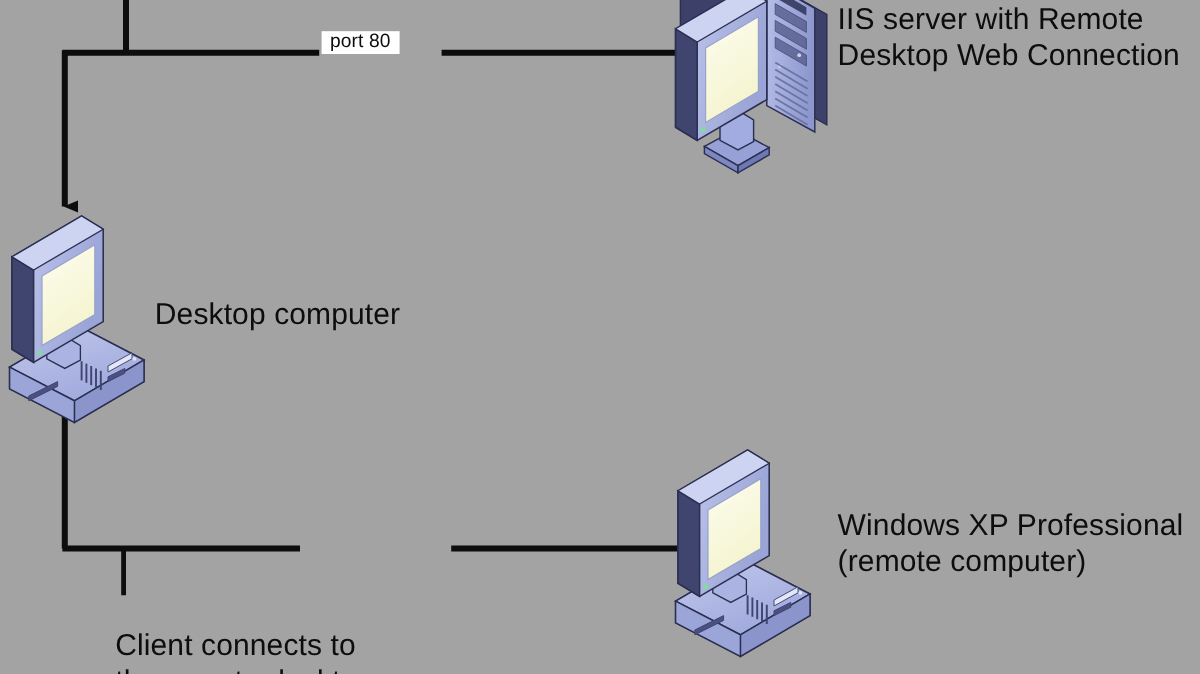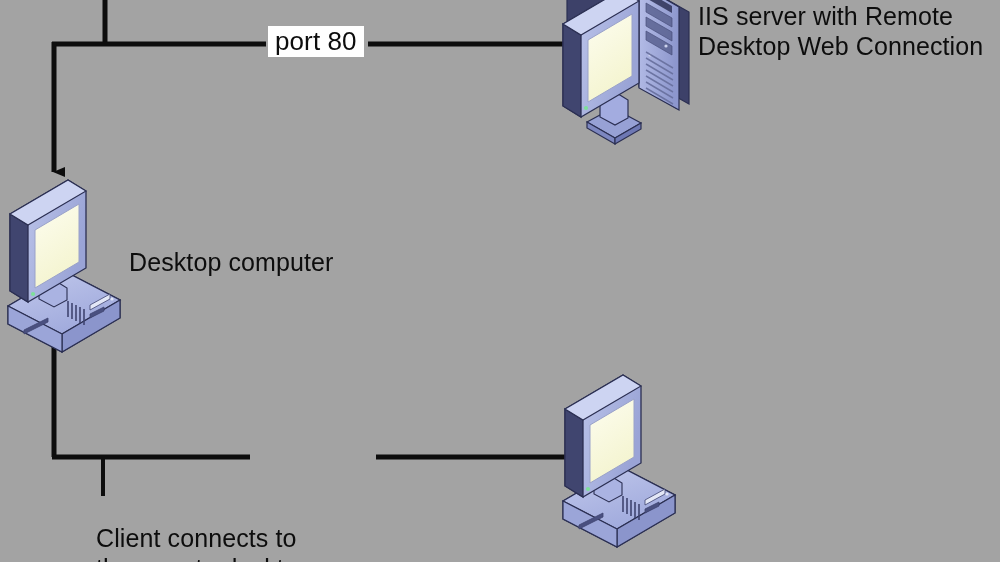--- a/index.html
+++ b/index.html
@@ -30,21 +30,21 @@
     font-family: "Liberation Sans", sans-serif;
     font-weight: 400;
     white-space: pre;
     line-height: 1.18;
     letter-spacing: 0.1px;
   }
   .lbl-node {
     font-size: 25px;
   }
   .lbl-port {
-    font-size: 26px;
+    font-size: 16px;
     background: #ffffff;
     padding: 0 7px;
   }
   #label-iis-server { left: 698px; top: 2px; }
   #label-client-computer { left: 129px; top: 248px; }
   #label-remote-computer { left: 698px; top: 424px; }
   #label-client-connects { left: 96px; top: 500px; margin-top: 24px; }
   #label-port-80 { left: 268px; top: 26px; }
   #label-port-3389 { left: 254px; top: 440px; }
 </style>
@@ -202,20 +202,22 @@
       <polygon points="590,425 634,399 634,457 590,483" fill="url(#gScreen)" stroke="#9aa2c9" stroke-width="1"></polygon>
       <circle cx="588" cy="489" r="2.1" fill="#7de09a"></circle>
     </g>
   </svg>
 
   <div class="lbl lbl-node" id="label-iis-server">IIS server with Remote
 Desktop Web Connection</div>
 
   <div class="lbl lbl-node" id="label-client-computer">Desktop computer</div>
 
+  <div class="lbl lbl-node" id="label-remote-computer">Windows XP Professional
+(remote computer)</div>
 
   <div class="lbl lbl-node" id="label-client-connects">Client connects to
 the remote desktop</div>
 
   <div class="lbl lbl-port" id="label-port-80">port 80</div>
 
 
 </div>
 
 </body></html>

